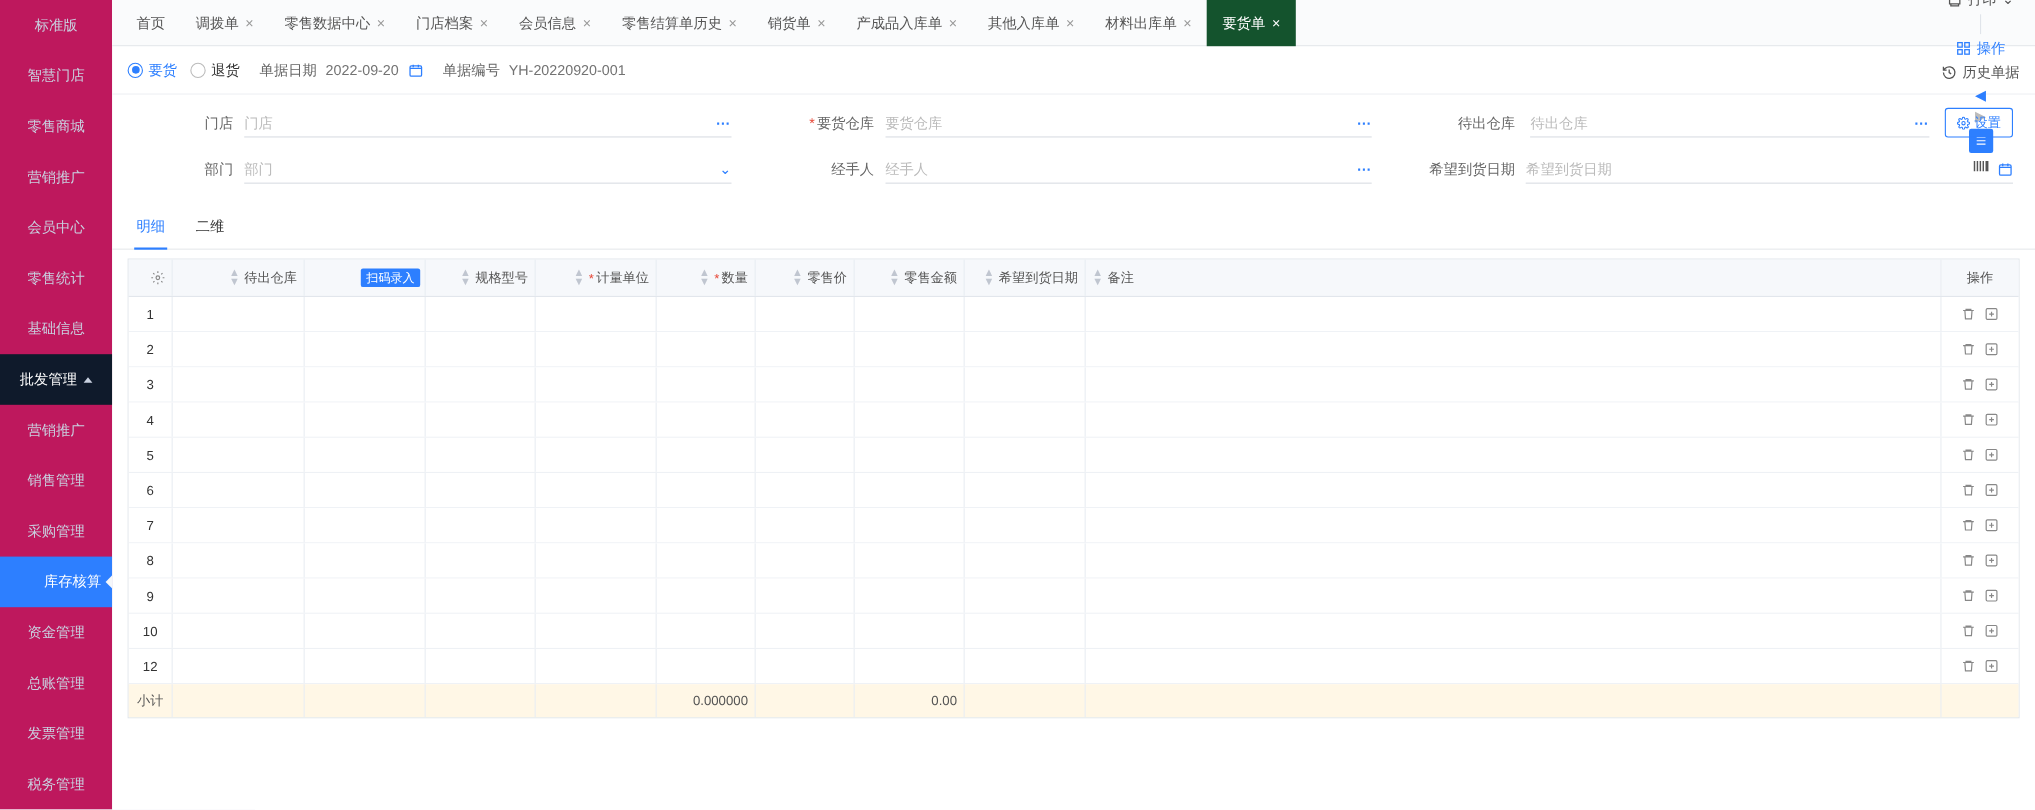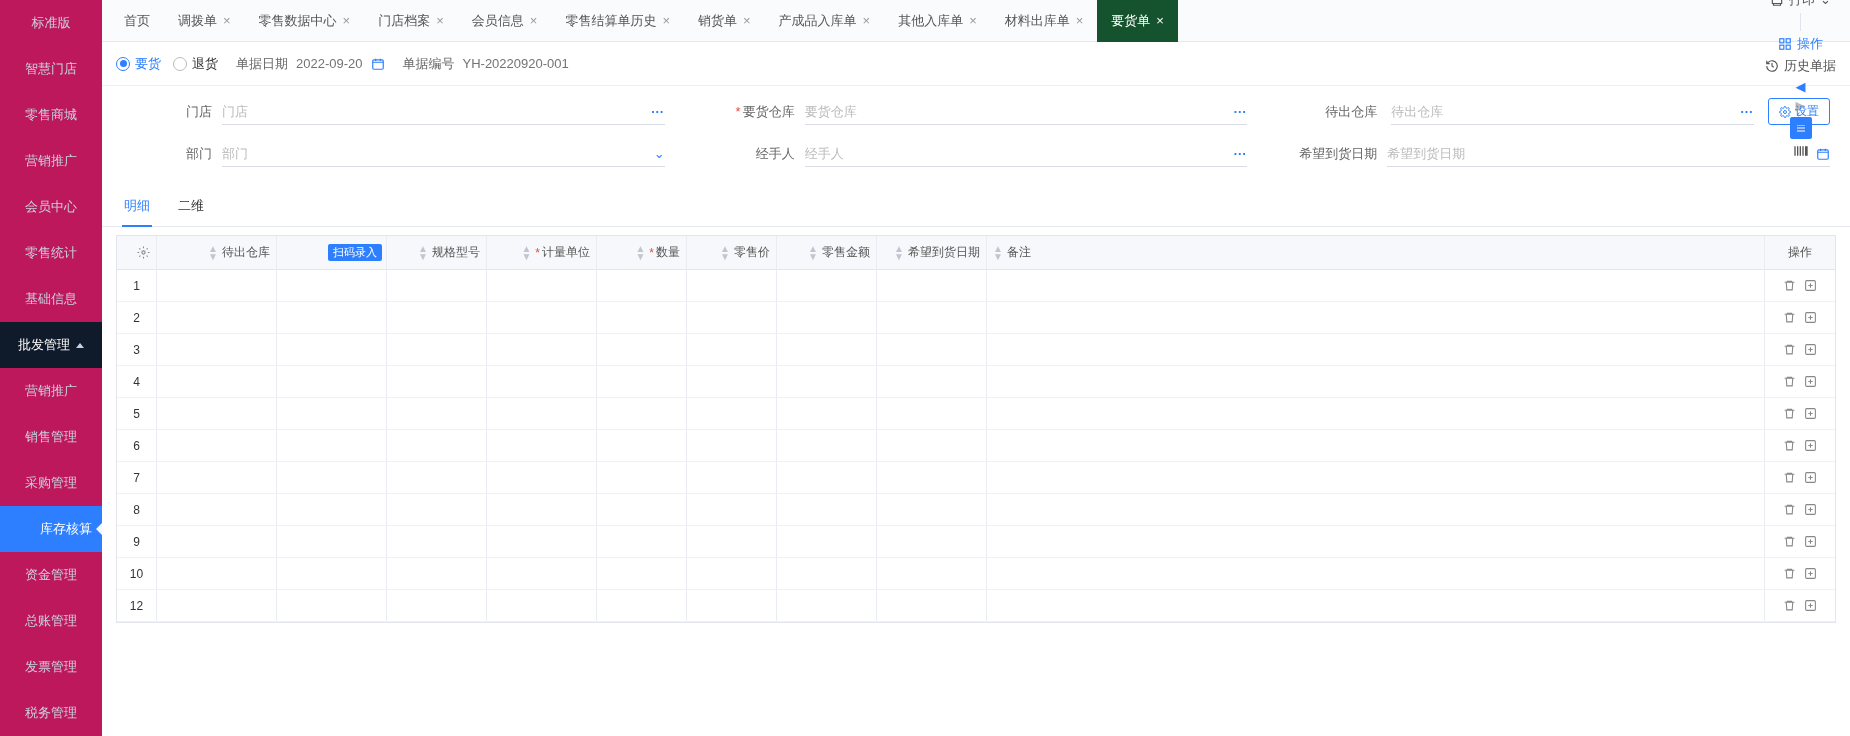--- a/index.html
+++ b/index.html
@@ -635,17 +635,30 @@
                 </span>
                 <span class="row-icon">
                   <svg width="13" height="13" viewBox="0 0 24 24" fill="none" stroke="currentColor" stroke-width="2">
                     <rect x="3" y="3" width="18" height="18" rx="2"></rect>
                     <path d="M12 8v8M8 12h8"></path>
                   </svg>
                 </span>
               </div>
             </div>
           </div>
+        <div class="gfoot">
+          <div class="gcell c-idx" style="justify-content:center">小计</div>
+          <div class="gcell c-w1"></div>
+          <div class="gcell c-w2"></div>
+          <div class="gcell c-w3"></div>
+          <div class="gcell c-w4"></div>
+          <div class="gcell c-w5" style="justify-content:flex-end">0.000000</div>
+          <div class="gcell c-w6"></div>
+          <div class="gcell c-w7" style="justify-content:flex-end">0.00</div>
+          <div class="gcell c-w8"></div>
+          <div class="gcell c-w9"></div>
+          <div class="gcell c-act"></div>
+        </div>
       </div>
     </div>
 
   </div>
 </div>
 
 </body></html>

